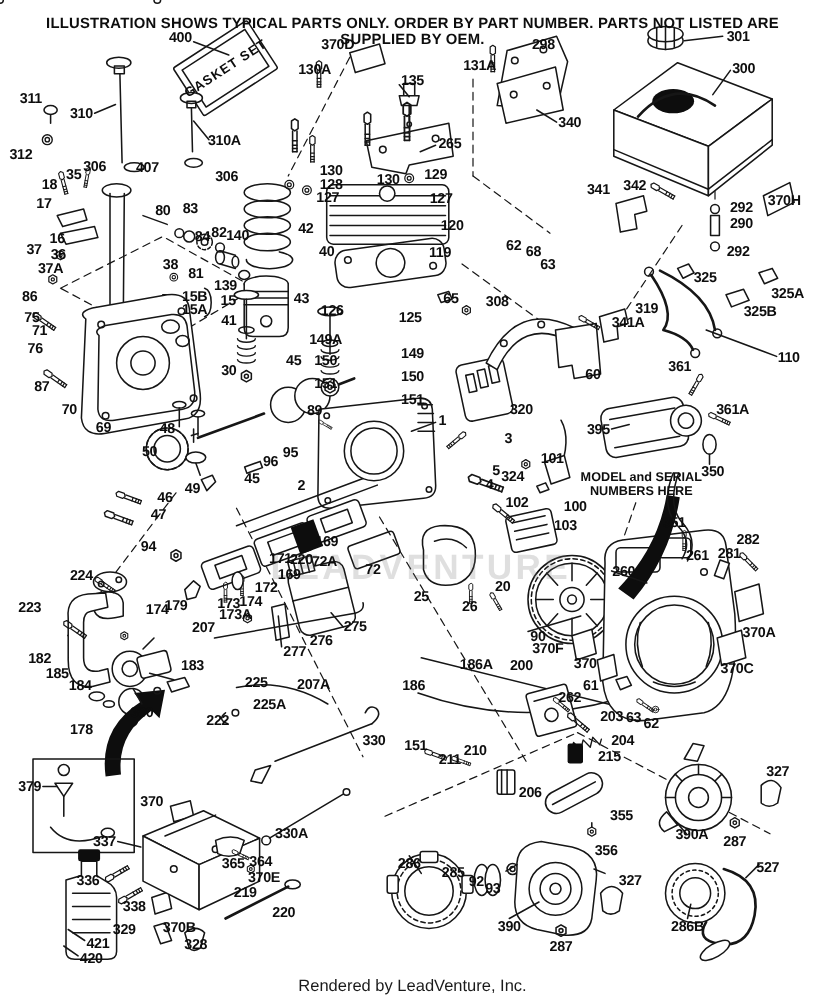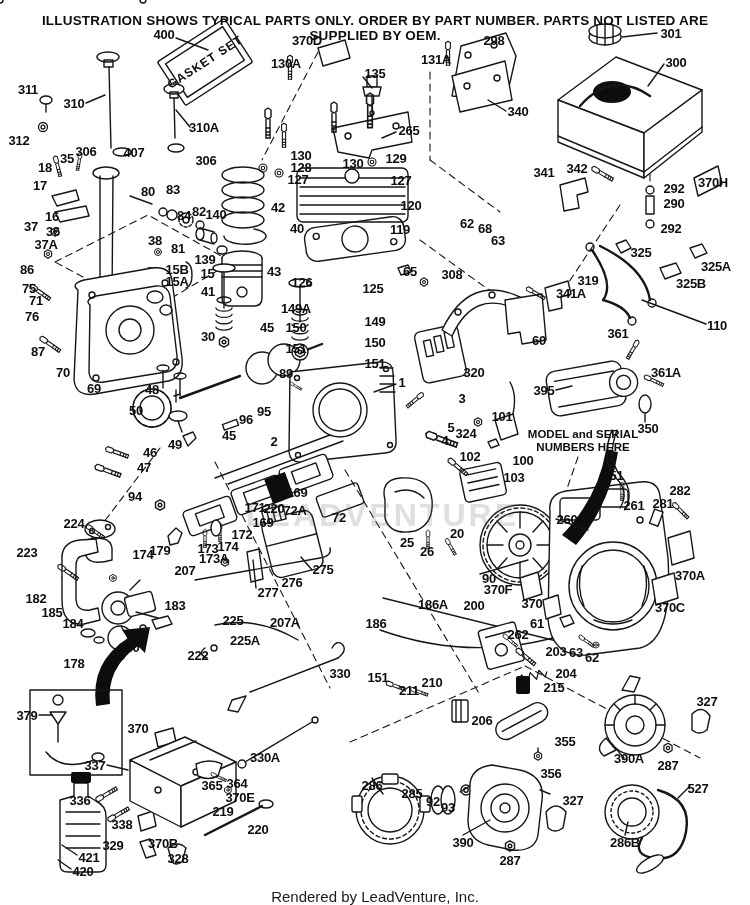--- a/index.html
+++ b/index.html
@@ -694,21 +694,21 @@
       <div class="pl" style="left: 74px; top: 663px;">178</div>
       <div class="pl" style="left: 175px; top: 605px;">183</div>
       <div class="pl" style="left: 185px; top: 570px;">207</div>
       <div class="pl" style="left: 323px; top: 569px;">275</div>
       <div class="pl" style="left: 292px; top: 582px;">276</div>
       <div class="pl" style="left: 268px; top: 592px;">277</div>
       <div class="pl" style="left: 285px; top: 622px;">207A</div>
       <div class="pl" style="left: 233px; top: 620px;">225</div>
       <div class="pl" style="left: 245px; top: 640px;">225A</div>
       <div class="pl" style="left: 198px; top: 655px;">222</div>
-      <div class="pl" style="left: 383px; top: 542px; margin-left: 24px;">25</div>
+      <div class="pl" style="left: 383px; top: 542px;">25</div>
       <div class="pl" style="left: 427px; top: 551px;">26</div>
       <div class="pl" style="left: 457px; top: 533px;">20</div>
       <div class="pl" style="left: 489px; top: 578px;">90</div>
       <div class="pl" style="left: 498px; top: 589px;">370F</div>
       <div class="pl" style="left: 567px; top: 519px;">260</div>
       <div class="pl" style="left: 613px; top: 475px;">351</div>
       <div class="pl" style="left: 634px; top: 505px;">261</div>
       <div class="pl" style="left: 663px; top: 503px;">281</div>
       <div class="pl" style="left: 680px; top: 490px;">282</div>
       <div class="pl" style="left: 690px; top: 575px;">370A</div>

